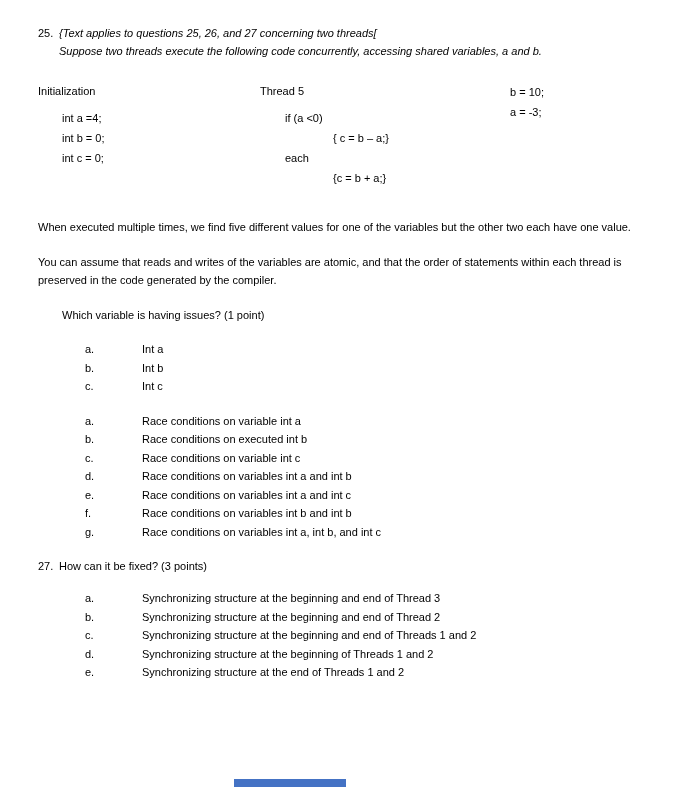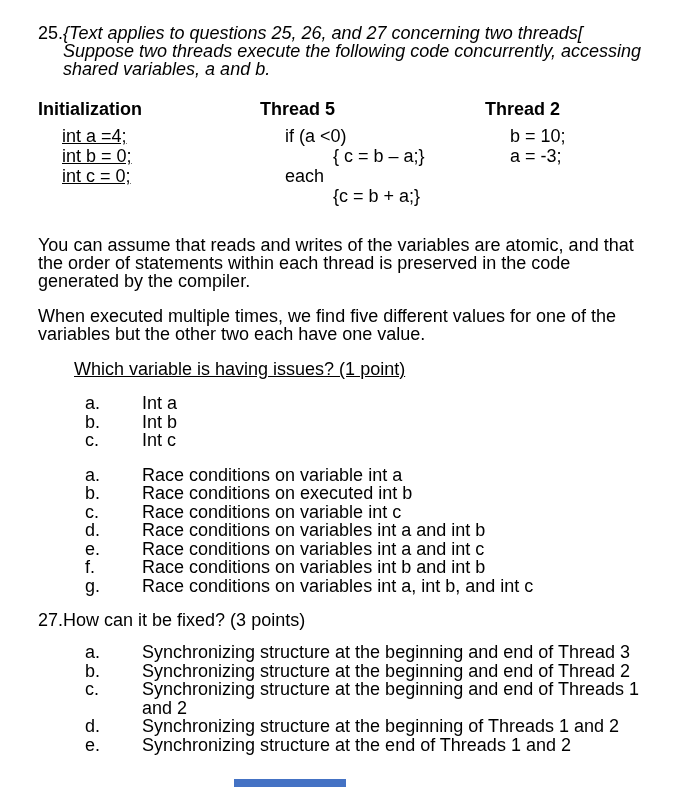--- a/index.html
+++ b/index.html
@@ -7,46 +7,46 @@
   body {
     font-family: "Liberation Sans", sans-serif;
     color: #000000;
   }
   .page {
     position: relative;
     width: 681px;
     height: 787px;
     background: #ffffff;
     padding: 24px 36px 0 38px;
-    font-size: 18px;
+    font-size: 11px;
     line-height: 18px;
     overflow: hidden;
   }
   .qhead { display: flex; }
   .qnum { flex: 0 0 21px; }
 
   
   .intro-body { flex: 1 1 auto; max-width: 588px; font-style: italic; }
 
   
   .code-grid {
     display: grid;
     grid-template-columns: 222px 225px 1fr;
     margin-top: 22px;
     margin-bottom: 30px;
   }
-  .col-header { font-weight: bold; margin-bottom: 8px; }
+  .col-header { font-weight: normal; margin-bottom: 8px; }
   .code { line-height: 20px; }
   .code-pad { padding-left: 25px; }
-  .code-pad-init { padding-left: 24px; text-decoration: underline; }
+  .code-pad-init { padding-left: 24px; }
   .ind { padding-left: 48px; }
 
   
   .para { margin-bottom: 17px; max-width: 607px; }
-  .sub-question { margin-left: 36px; margin-bottom: 16px; text-decoration: underline; }
+  .sub-question { margin-left: 24px; margin-bottom: 16px; }
 
   
   .opts { margin-left: 47px; margin-bottom: 16px; }
   .opt { display: flex; line-height: 18.5px; }
   .opt-letter { flex: 0 0 25px; }
   .opt-text { flex: 1 1 auto; margin-left: 32px; }
 
   .q-section-head { display: flex; margin-bottom: 14px; }
 
   
@@ -85,30 +85,29 @@
       <div>
         <div class="col-header">Thread 5</div>
         <div class="code code-pad">
           <div>if (a &lt;0)</div>
           <div class="ind">{ c = b – a;}</div>
           <div>each</div>
           <div class="ind">{c = b + a;}</div>
         </div>
       </div>
       <div>
-        <div class="col-header">Thread 2</div>
         <div class="code code-pad">
           <div>b = 10;</div>
           <div>a = -3;</div>
         </div>
       </div>
     </div>
 
+    <div class="para">When executed multiple times, we find five different values for one of the variables but the other two each have one value.</div>
     <div class="para">You can assume that reads and writes of the variables are atomic, and that the order of statements within each thread is preserved in the code generated by the compiler.</div>
-    <div class="para">When executed multiple times, we find five different values for one of the variables but the other two each have one value.</div>
 
     <div class="sub-question">Which variable is having issues? (1 point)</div>
 
     <div class="opts">
       <div class="opt">
         <span class="opt-letter">a.</span>
         <span class="opt-text">Int a</span>
       </div>
       <div class="opt">
         <span class="opt-letter">b.</span>

